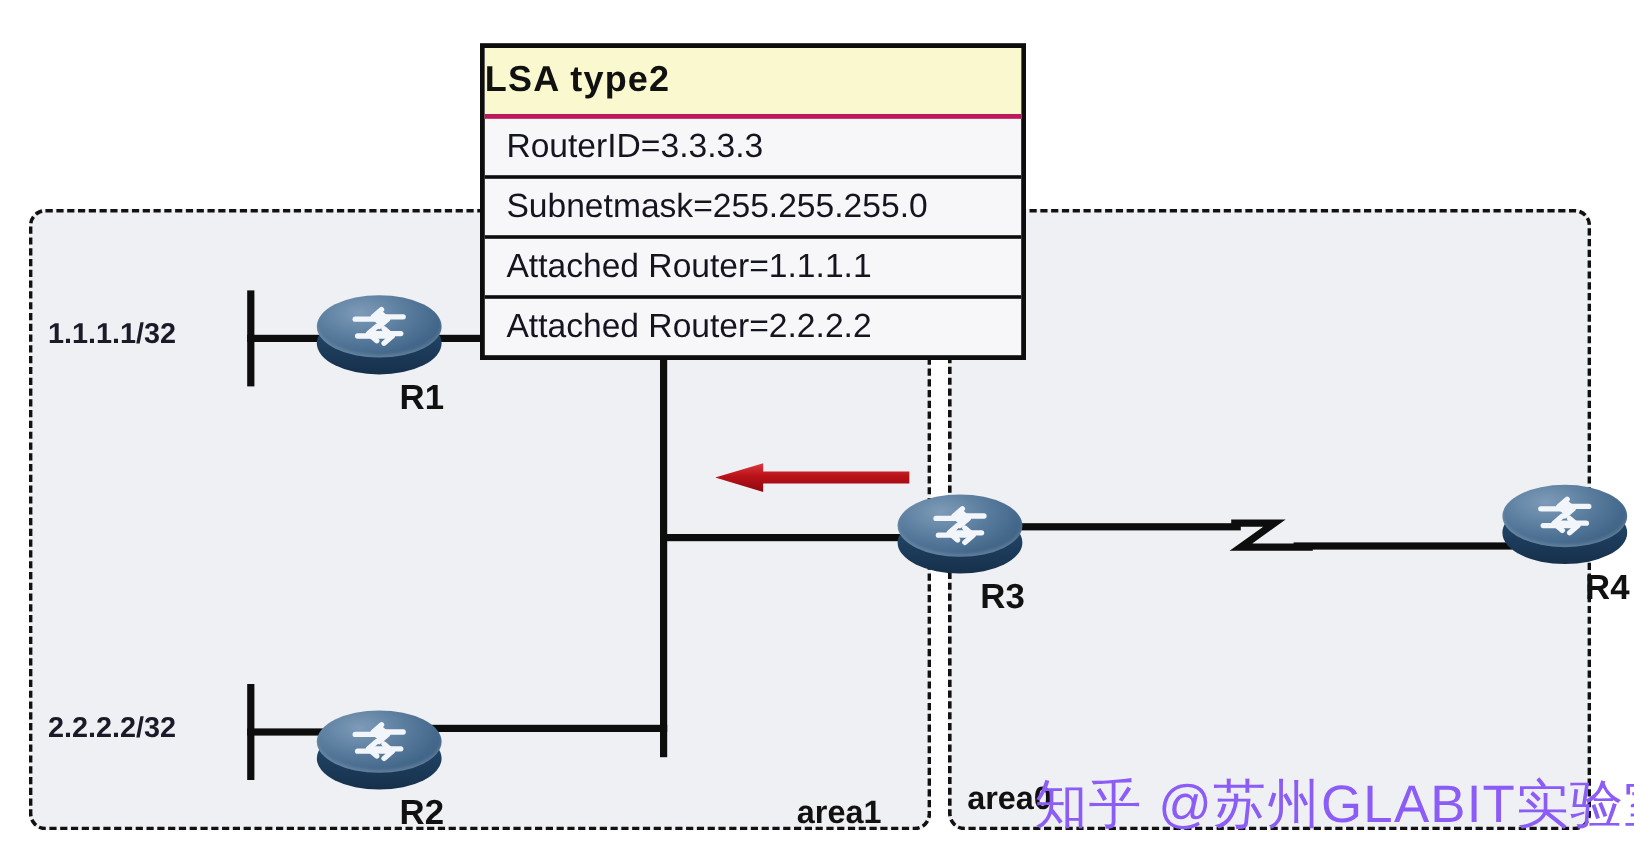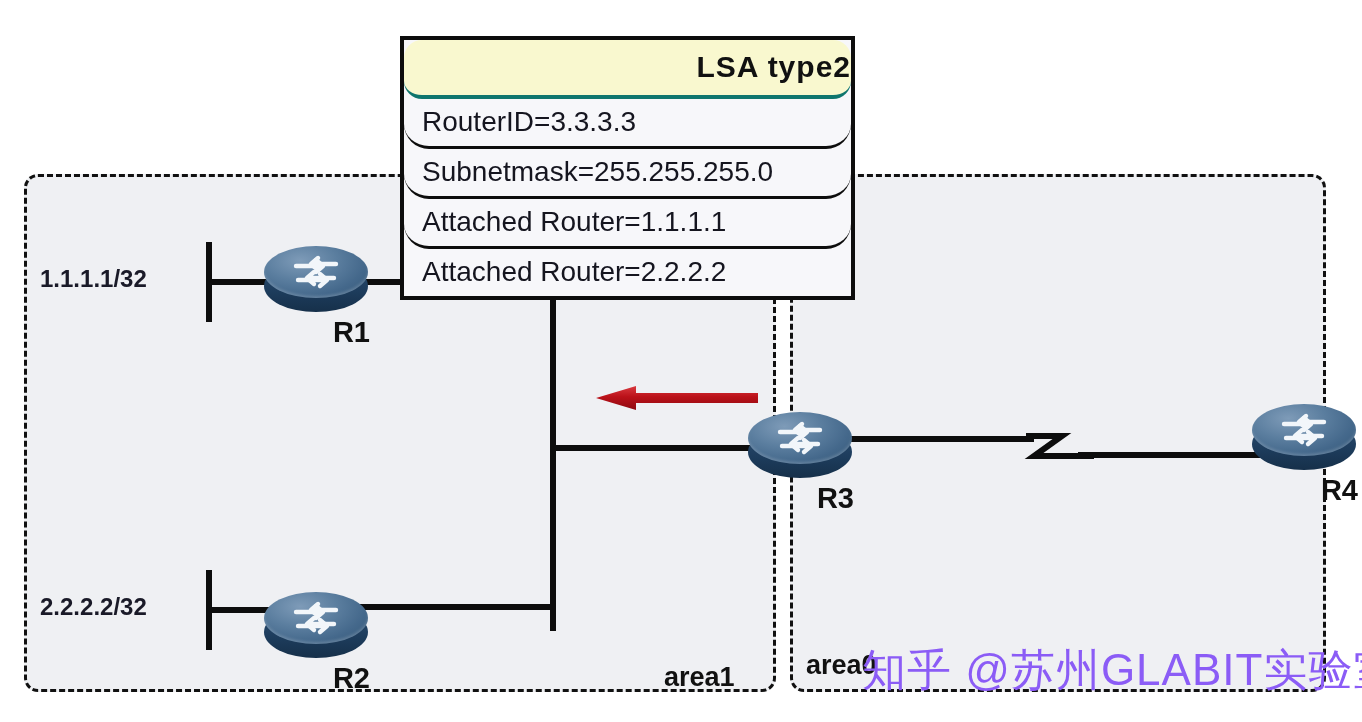--- a/index.html
+++ b/index.html
@@ -112,36 +112,34 @@
     left: 400px;
     top: 36px;
     width: 455px;
     border: 4px solid #0d0d0d;
     box-sizing: border-box;
     background: #f7f7fa;
     z-index: 6;
   }
   #lsa-table .lsa-header {
     background: #f9f8cf;
-    border-bottom: 4px solid #0f766e;
-    text-align: right;
+    border-bottom: 4px solid #be185d;
+    text-align: left;
     font-size: 30px;
     font-weight: bold;
     color: #111111;
     padding: 10px 0 11px 0;
     letter-spacing: 1px;
-    border-radius: 18px;
   }
   #lsa-table .lsa-row {
     border-bottom: 3px solid #0d0d0d;
     font-size: 28px;
     color: #15151f;
     padding: 7px 0 8px 18px;
     white-space: nowrap;
-    border-radius: 25px;
   }
   #lsa-table .lsa-row:last-child { border-bottom: none; }
 
   
   #lsa-arrow {
     position: absolute;
     left: 596px;
     top: 385px;
     width: 162px;
     height: 26px;

